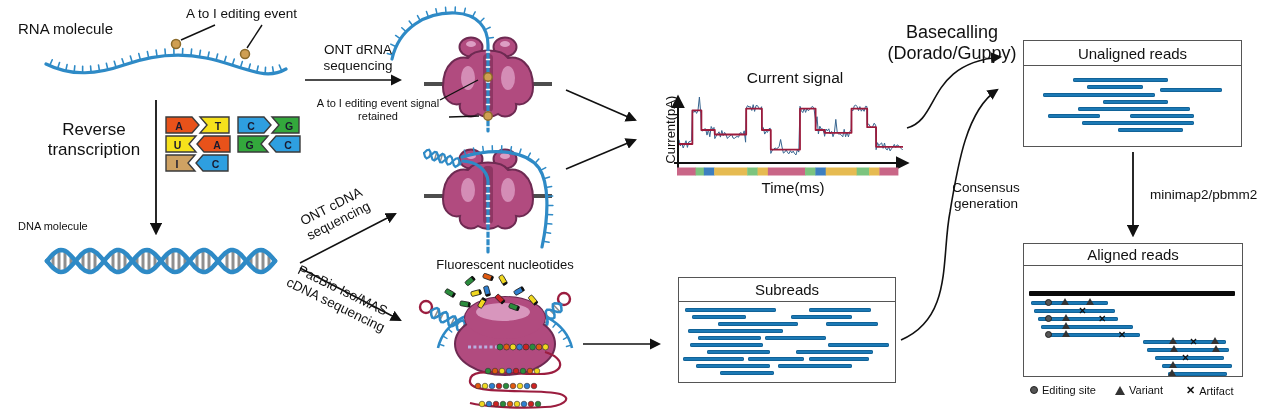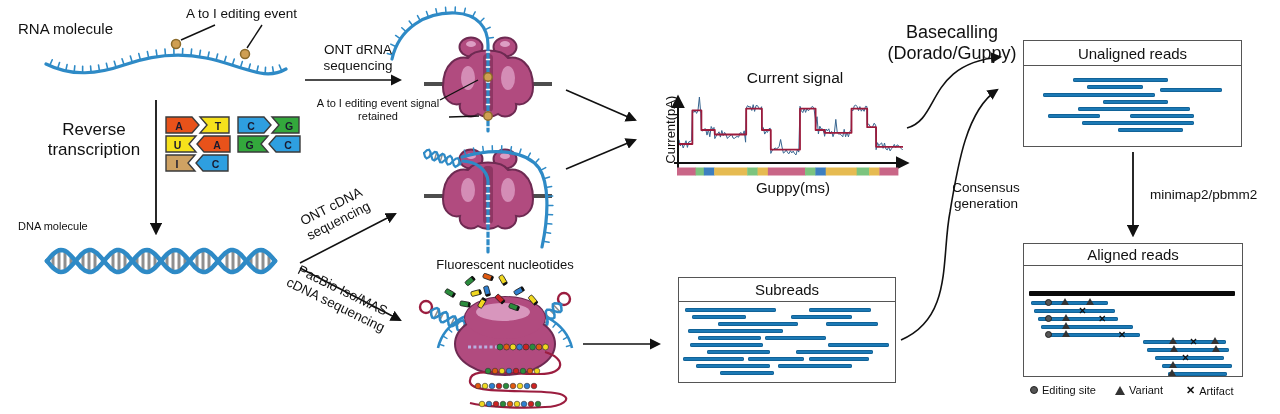--- a/index.html
+++ b/index.html
@@ -413,21 +413,21 @@
   <div class="lbl" style="left:186px;top:6px;font-size:13.5px;white-space:nowrap;">A to I editing event</div>
   <div class="lbl c" style="left:38px;top:120px;width:112px;font-size:17px;">Reverse transcription</div>
   <div class="lbl" style="left:18px;top:220px;font-size:11px;text-align:center;">DNA molecule</div>
   <div class="lbl c" style="left:312px;top:42px;width:92px;font-size:13.5px;">ONT dRNA sequencing</div>
   <div class="lbl c" style="left:312px;top:97px;width:132px;font-size:11px;">A to I editing event signal retained</div>
   <div class="lbl c" style="left:285px;top:198px;width:100px;font-size:13.5px;transform:rotate(-27deg);">ONT cDNA sequencing</div>
   <div class="lbl c" style="left:276px;top:282px;width:126px;font-size:13.5px;transform:rotate(26deg);">PacBio Iso/MAS cDNA sequencing</div>
   <div class="lbl c" style="left:425px;top:257px;width:160px;font-size:13px;white-space:nowrap;">Fluorescent nucleotides</div>
   <div class="lbl c" style="left:733px;top:69px;width:124px;font-size:15.5px;">Current signal</div>
   <div class="lbl c" style="left:628px;top:122px;width:86px;font-size:13px;transform:rotate(-90deg);">Current(pA)</div>
-  <div class="lbl c" style="left:750px;top:179px;width:86px;font-size:15px;">Guppy(ms)</div>
+  <div class="lbl c" style="left:750px;top:179px;width:86px;font-size:15px;">Time(ms)</div>
   <div class="lbl c" style="left:886px;top:22px;width:132px;font-size:18px;">Basecalling (Dorado/Guppy)</div>
   <div class="lbl c" style="left:938px;top:180px;width:96px;font-size:13.5px;text-align:center;">Consensus generation</div>
   <div class="lbl" style="left:1150px;top:187px;font-size:13.5px;white-space:nowrap;">minimap2/pbmm2</div>
 
   <div class="box" style="left:1023px;top:40px;width:219px;height:107px;">
     <div class="hdr" style="height:24px;">Unaligned reads</div>
     <div class="body" id="unaligned-body" style="height:81px;">
         <div class="read" style="left: 22.8%; width: 43.4%; top: 12px;"></div>
         <div class="read" style="left: 29.2%; width: 25.6%; top: 19px;"></div>
         <div class="read" style="left: 62.6%; width: 28.7%; top: 22px;"></div>

